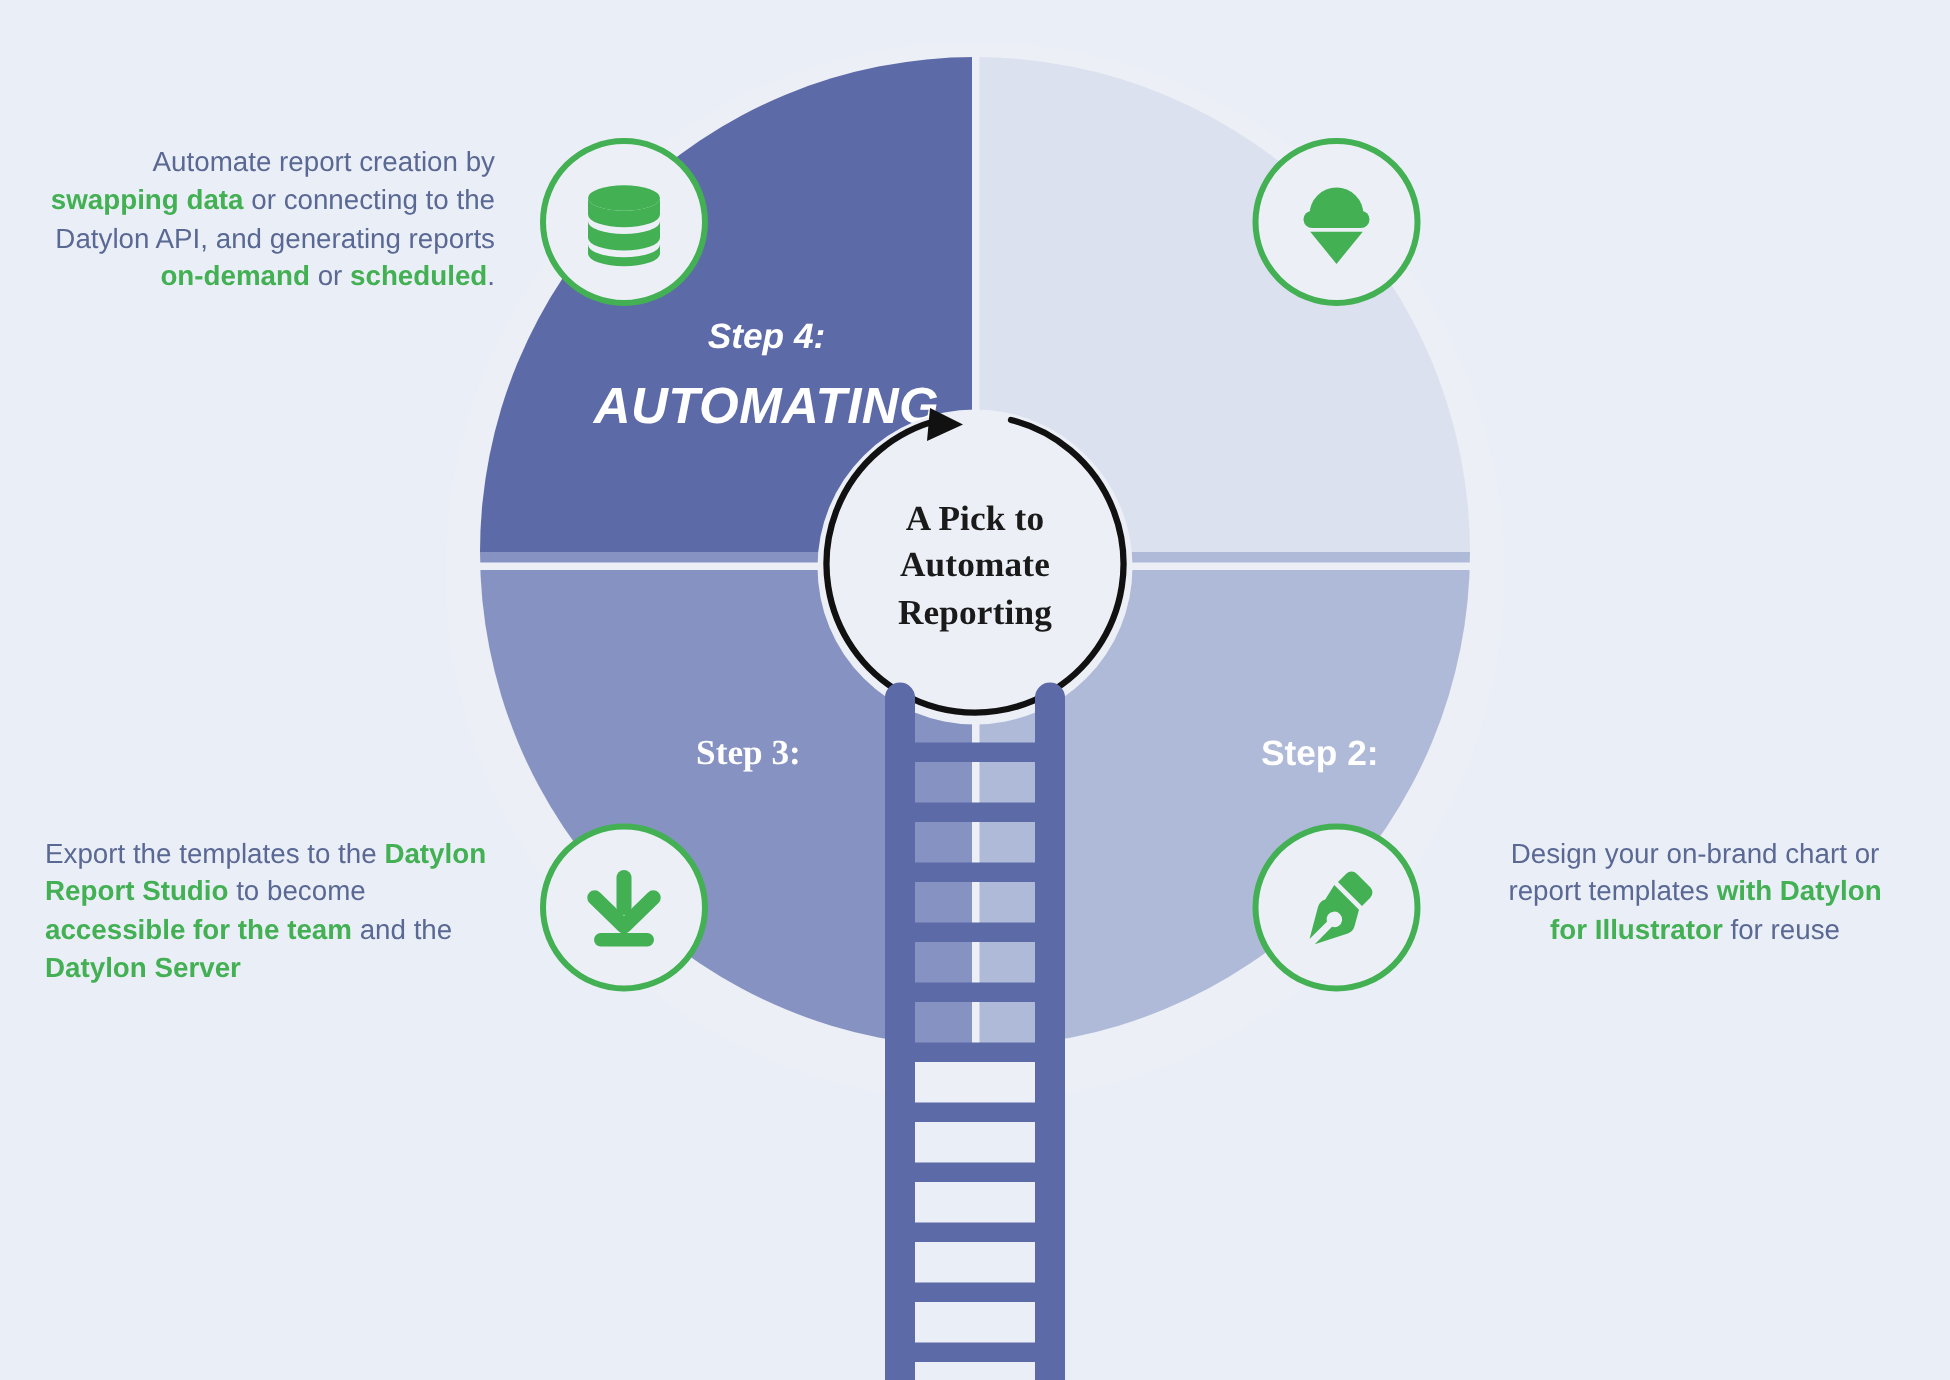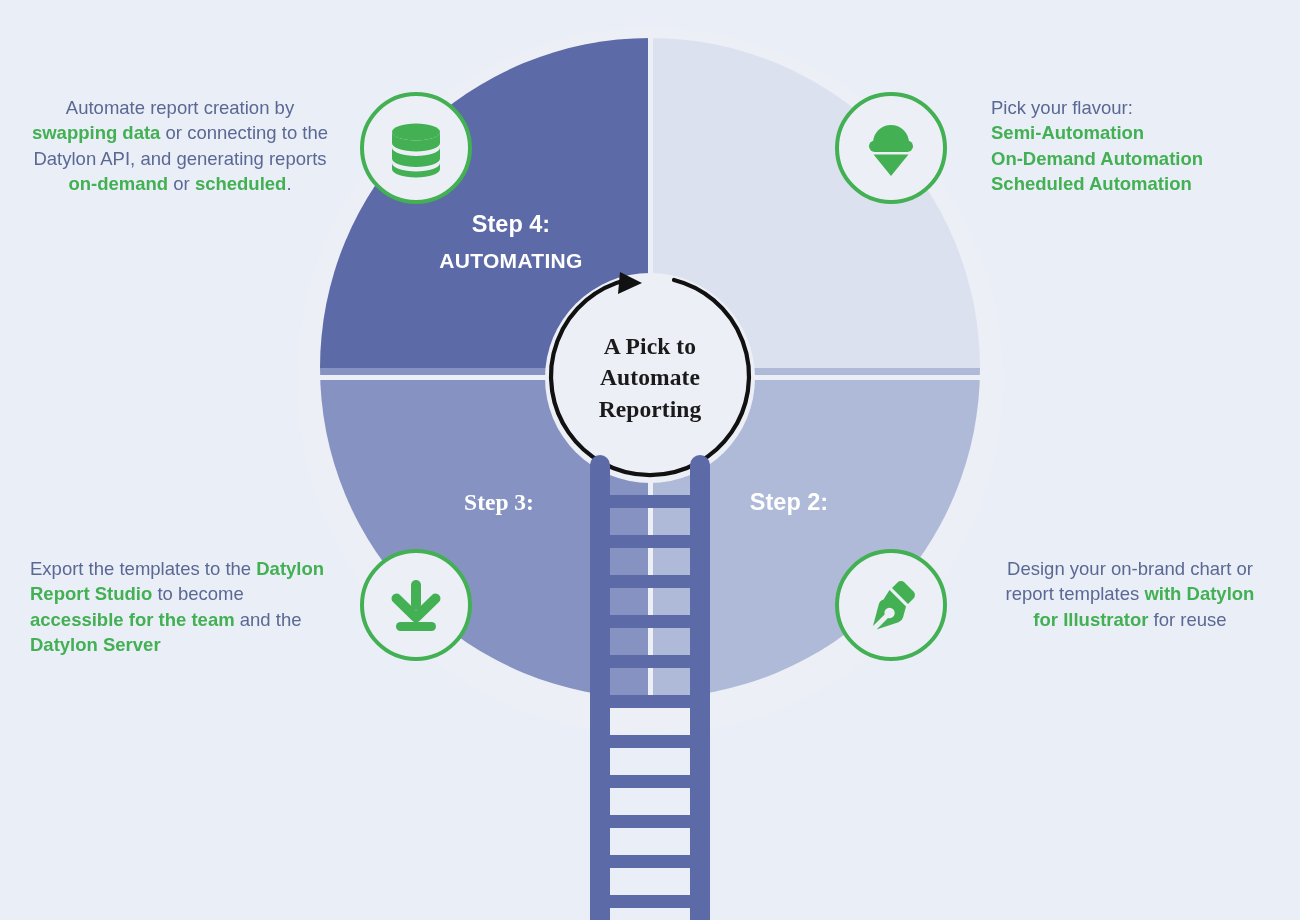--- a/index.html
+++ b/index.html
@@ -119,25 +119,25 @@
   .step-label {
     position: absolute;
     color: #ffffff;
     font-weight: bold;
     font-size: 23.5px;
     line-height: 1.6;
     text-align: center;
     width: 260px;
   }
   .step-label .num { display: block; }
-  .step-label .name { display: block; font-size: 21px; letter-spacing: 0.3px; }
-  .sl-4 { left: 381px; top: 206px; }
+  .step-label .name { display: block; font-size: 34px; letter-spacing: 0.3px; }
+  .sl-4 { left: 381px; top: 206px; font-style: italic; }
   .sl-1 { left: 659px; top: 206px; }
   .sl-3 { left: 369px; top: 484px; font-family: Liberation Serif, serif; }
-  .sl-2 { left: 659px; top: 484px; }
+  .sl-2 { left: 659px; top: 484px; text-align: right; }
 
   
   .badge {
     position: absolute;
     width: 112px; height: 112px;
     border-radius: 50%;
     background: #eceff6;
     border: 4px solid #42b053;
     display: flex;
     align-items: center;
@@ -149,21 +149,21 @@
   .b-pen { left: 835px; top: 549px; }
 
   
   .callout {
     position: absolute;
     font-size: 18.5px;
     line-height: 1.365;
     color: #5a6894;
   }
   .callout b { color: #42b053; }
-  .co-tl { left: 30px;  top: 95px;  width: 300px; text-align: center; }
+  .co-tl { left: 30px;  top: 95px;  width: 300px; text-align: right; }
   .co-tr { left: 991px; top: 95px;  width: 280px; text-align: left; }
   .co-bl { left: 30px;  top: 556px; width: 300px; }
   .co-br { left: 1000px; top: 556px; width: 260px; text-align: center; }
   .co-tr .big { display: block; font-weight: bold; color: #42b053; }
 </style>
 </head>
 <body>
 
 <div id="stage">
 
@@ -254,26 +254,20 @@
     <svg width="62" height="62" viewBox="0 0 62 62">
       <path d="M44.5 8.5 l9 9 a5 5 0 0 1 0 7 l-5.5 5.5 -16 -16 5.5 -5.5 a5 5 0 0 1 7 0 z" fill="#42b053"></path>
       <path d="M29.5 16 L46 32.5 l-3 11 a7 7 0 0 1 -4.5 4.8 l-22 7.2 11.5 -11.6 a5.2 5.2 0 1 0 -3.4 -3.4 L13 52 l5.7 -21.5 a7 7 0 0 1 4.8 -4.9 z" fill="#42b053"></path>
     </svg>
   </div>
 
   <div class="callout co-tl">
     <span>Automate report creation by </span><b>swapping data</b><span> or connecting to the Datylon API, and generating reports </span><b>on-demand</b><span> or </span><b>scheduled</b><span>.</span>
   </div>
 
-  <div class="callout co-tr">
-    <span>Pick your flavour:</span>
-    <span class="big">Semi-Automation</span>
-    <span class="big">On-Demand Automation</span>
-    <span class="big">Scheduled Automation</span>
-  </div>
 
   <div class="callout co-bl">
     <span>Export the templates to the </span><b>Datylon Report Studio</b><span> to become </span><b>accessible for the team</b><span> and the </span><b>Datylon Server</b>
   </div>
 
   <div class="callout co-br">
     <span>Design your on-brand chart or report templates </span><b>with Datylon for Illustrator</b><span> for reuse</span>
   </div>
 
 </div>

